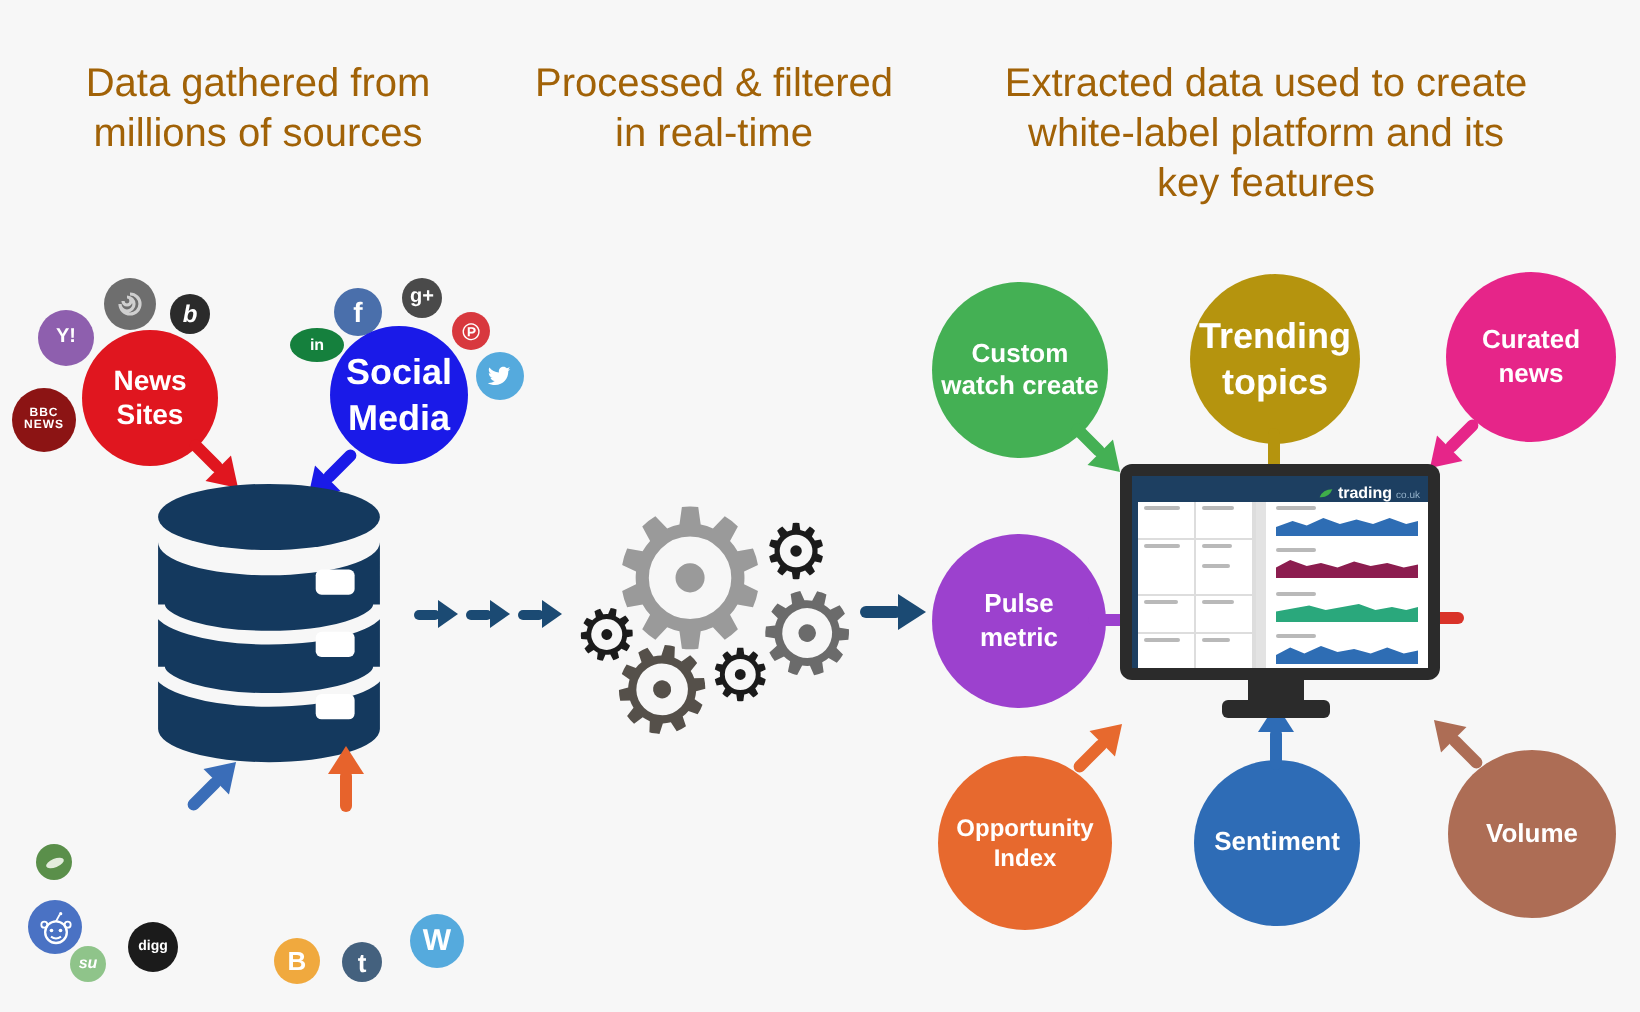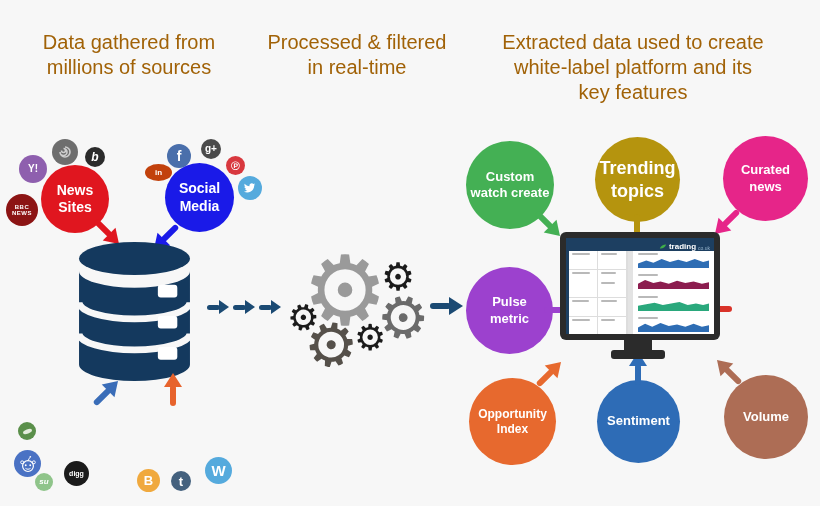--- a/index.html
+++ b/index.html
@@ -59,29 +59,29 @@
 
   <div class="bubble ml" style="left:41px;top:165px;width:68px;height:68px;background:#e0161f;font-size:14px;"><span>News
 Sites</span></div>
   <div class="arr" style="--c:#e0161f;left:89px;top:222px;transform:rotate(45deg);">
       <span class="sh"></span>
       <span class="hd"></span>
     </div>
 
   <div class="sicon" style="left:167px;top:144px;width:24px;height:24px;background:#4a6fab;font-size:14px;">f</div>
   <div class="sicon" style="left:201px;top:139px;width:20px;height:20px;background:#4a4a4a;font-size:10px;">g+</div>
-  <div class="sicon" style="left:145px;top:164px;width:27px;height:17px;background:#c2410c;font-size:8px;">in</div>
+  <div class="sicon" style="left:145px;top:164px;width:27px;height:17px;background:#15803d;font-size:8px;">in</div>
   <div class="sicon" style="left:226px;top:156px;width:19px;height:19px;background:#d8383e;font-size:12px;">℗</div>
   <div class="sicon" style="left:238px;top:176px;width:24px;height:24px;background:#55aadd;">
     <svg width="14" height="14" viewBox="0 0 24 24">
         <path fill="#ffffff" d="M21 5.9c-.7.3-1.5.5-2.3.6.8-.5 1.4-1.3 1.7-2.2-.8.5-1.6.8-2.5 1-.7-.8-1.8-1.3-2.9-1.3-2.2 0-4 1.8-4 4 0 .3 0 .6.1.9-3.3-.2-6.3-1.8-8.2-4.2-.3.6-.5 1.3-.5 2 0 1.4.7 2.6 1.8 3.3-.7 0-1.3-.2-1.8-.5v.1c0 1.9 1.4 3.5 3.2 3.9-.3.1-.7.1-1 .1-.3 0-.5 0-.8-.1.5 1.6 2 2.8 3.7 2.8-1.4 1.1-3.1 1.7-5 1.7-.3 0-.6 0-1-.1 1.8 1.2 3.9 1.8 6.2 1.8 7.4 0 11.4-6.1 11.4-11.4v-.5c.8-.6 1.5-1.3 2-2.1z"></path>
       </svg>
   </div>
 
-  <div class="bubble ml" style="left:165px;top:163px;width:69px;height:69px;background:#1a1ae8;font-size:14px;"><span>Social
+  <div class="bubble ml" style="left:165px;top:163px;width:69px;height:69px;background:#1a1ae8;font-size:18px;"><span>Social
 Media</span></div>
   <div class="arr" style="--c:#1a1ae8;left:148px;top:227px;transform:rotate(135deg);">
       <span class="sh"></span>
       <span class="hd"></span>
     </div>
 
   <svg class="db" style="position:absolute;left:76px;top:240px;" width="117" height="144" viewBox="0 0 120 148">
     <ellipse cx="60" cy="19" rx="57" ry="17" fill="#14395e"></ellipse>
     <path d="M3,32 A57 17 0 0 0 117,32 L117,128 A57 17 0 0 1 3,128 Z" fill="#14395e"></path>
     <path d="M3,64 A57 17 0 0 0 117,64" stroke="#f7f7f7" stroke-width="7" fill="none"></path>

